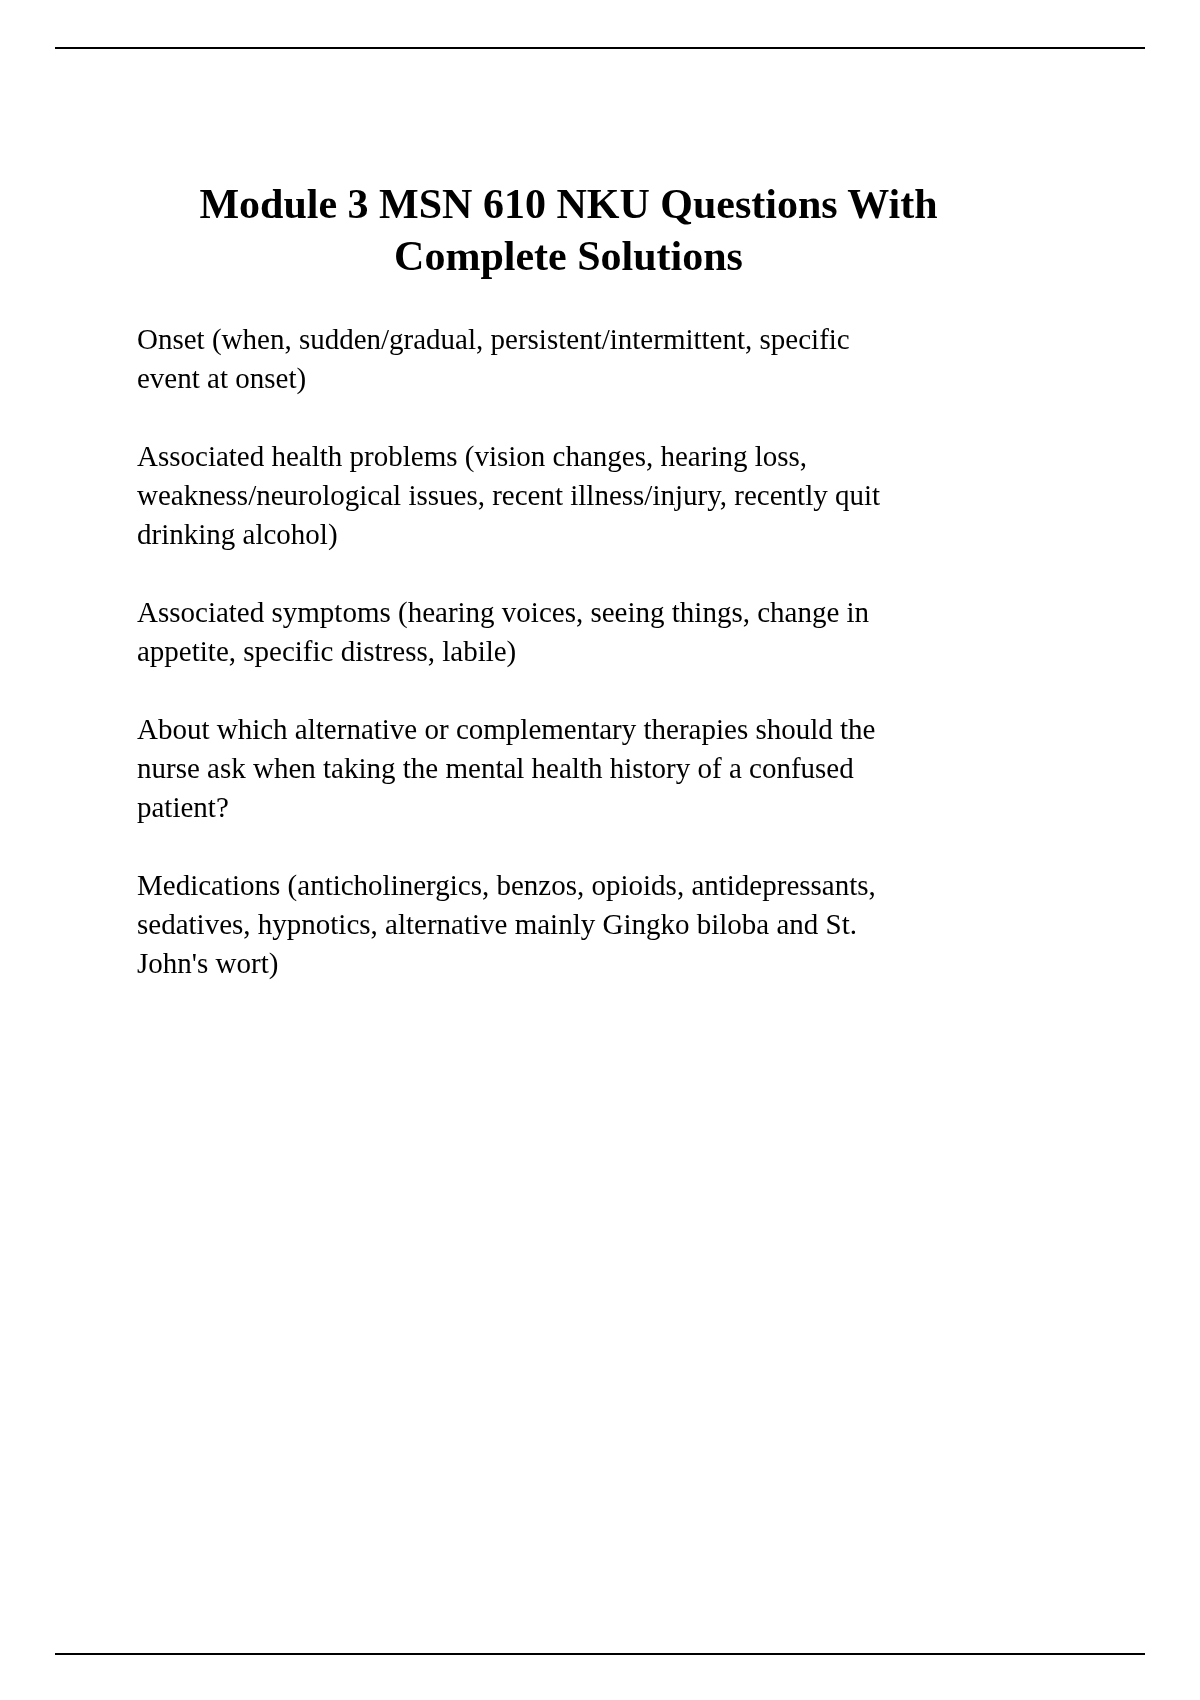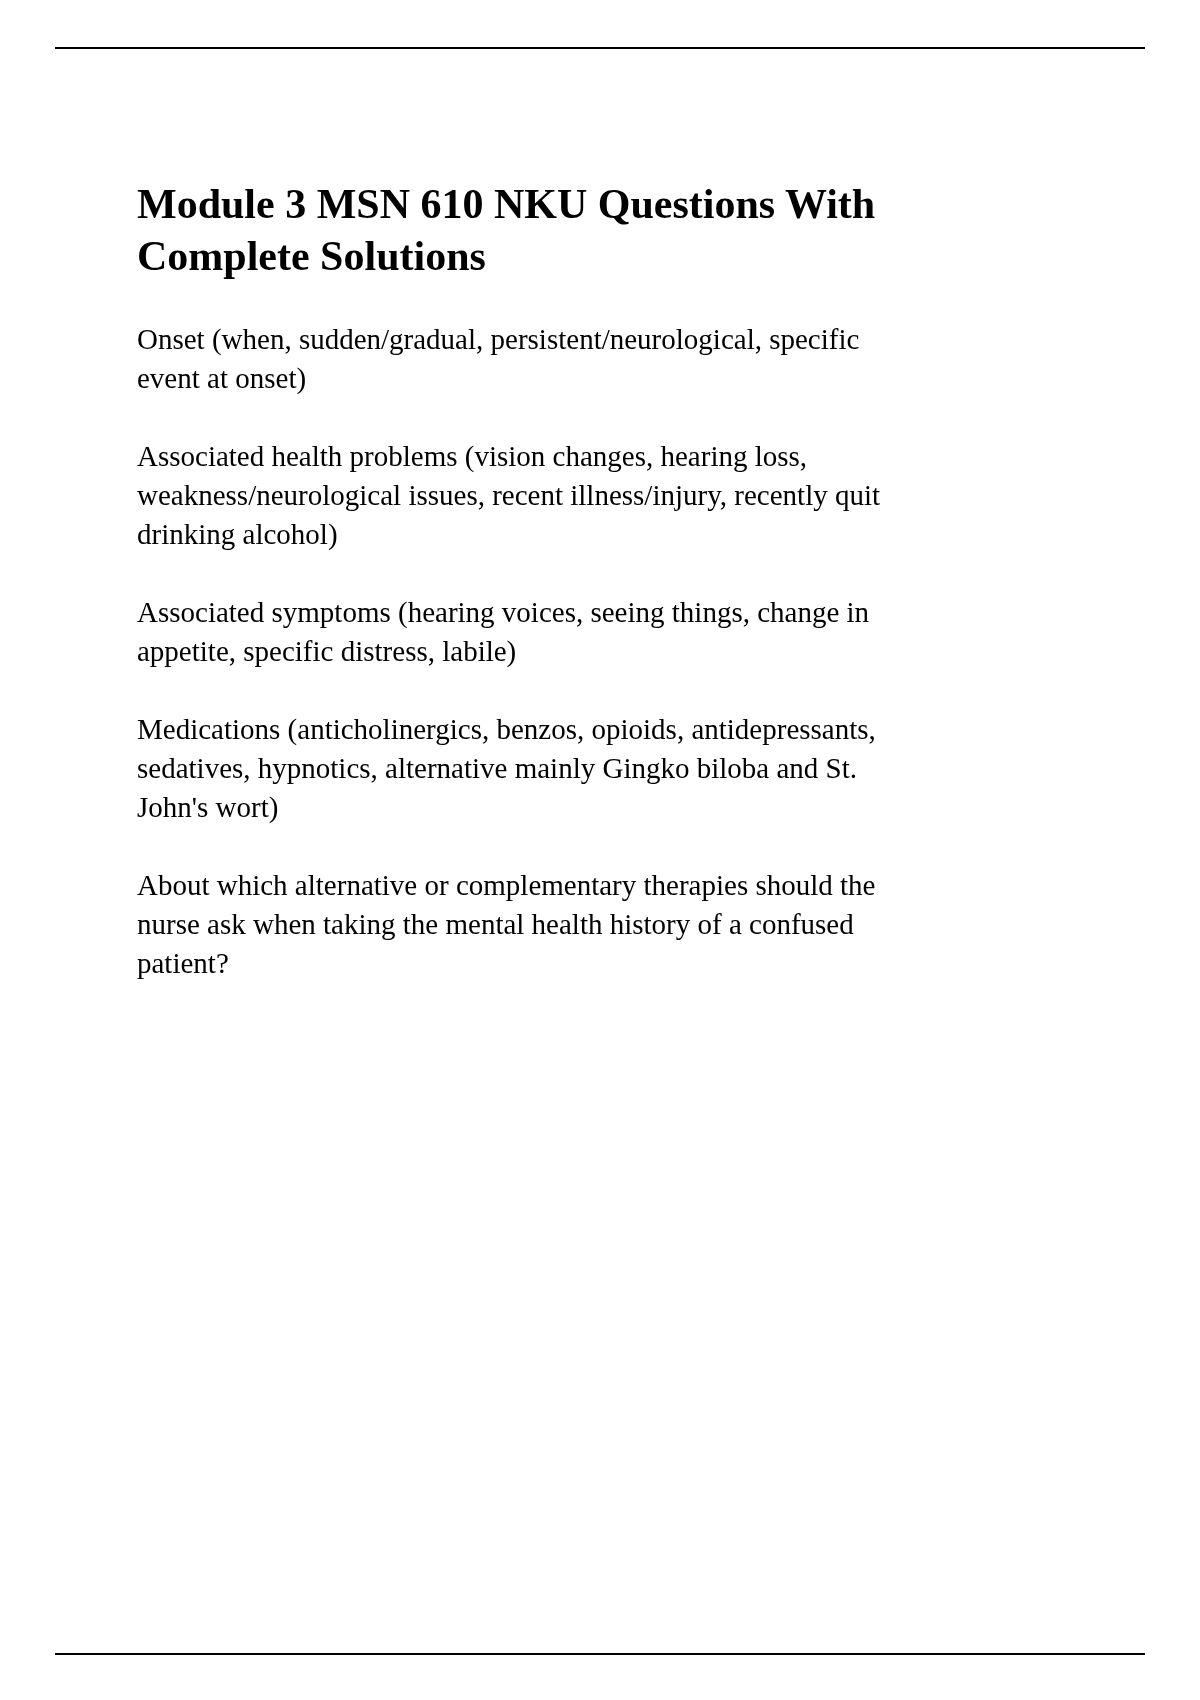--- a/index.html
+++ b/index.html
@@ -29,51 +29,51 @@
   .rule-top { top: 47px; }
   .rule-bottom { bottom: 45px; }
   .content {
     padding: 0 200px 0 137px; 
   }
   .title {
     margin: 178px 0 38px 0;
     font-size: 42px;
     line-height: 52px;
     font-weight: bold;
-    text-align: left;
+    text-align: center;
     white-space: pre-wrap;
   }
   .body-text p {
     margin: 0 0 39px 0;
     font-size: 29px;
     line-height: 39px;
     white-space: pre-wrap;
   }
 </style>
 </head>
 <body>
 
 <div class="page">
   <hr class="rule rule-top">
 
   <div class="content">
     <h1 class="title">Module 3 MSN 610 NKU Questions With
 Complete Solutions</h1>
 
     <div class="body-text">
-      <p>Onset (when, sudden/gradual, persistent/neurological, specific
+      <p>Onset (when, sudden/gradual, persistent/intermittent, specific
 event at onset)</p>
       <p>Associated health problems (vision changes, hearing loss,
 weakness/neurological issues, recent illness/injury, recently quit
 drinking alcohol)</p>
       <p>Associated symptoms (hearing voices, seeing things, change in
 appetite, specific distress, labile)</p>
+      <p>About which alternative or complementary therapies should the
+nurse ask when taking the mental health history of a confused
+patient?</p>
       <p>Medications (anticholinergics, benzos, opioids, antidepressants,
 sedatives, hypnotics, alternative mainly Gingko biloba and St.
 John's wort)</p>
-      <p>About which alternative or complementary therapies should the
-nurse ask when taking the mental health history of a confused
-patient?</p>
     </div>
   </div>
 
   <hr class="rule rule-bottom">
 </div>
 
 </body></html>

